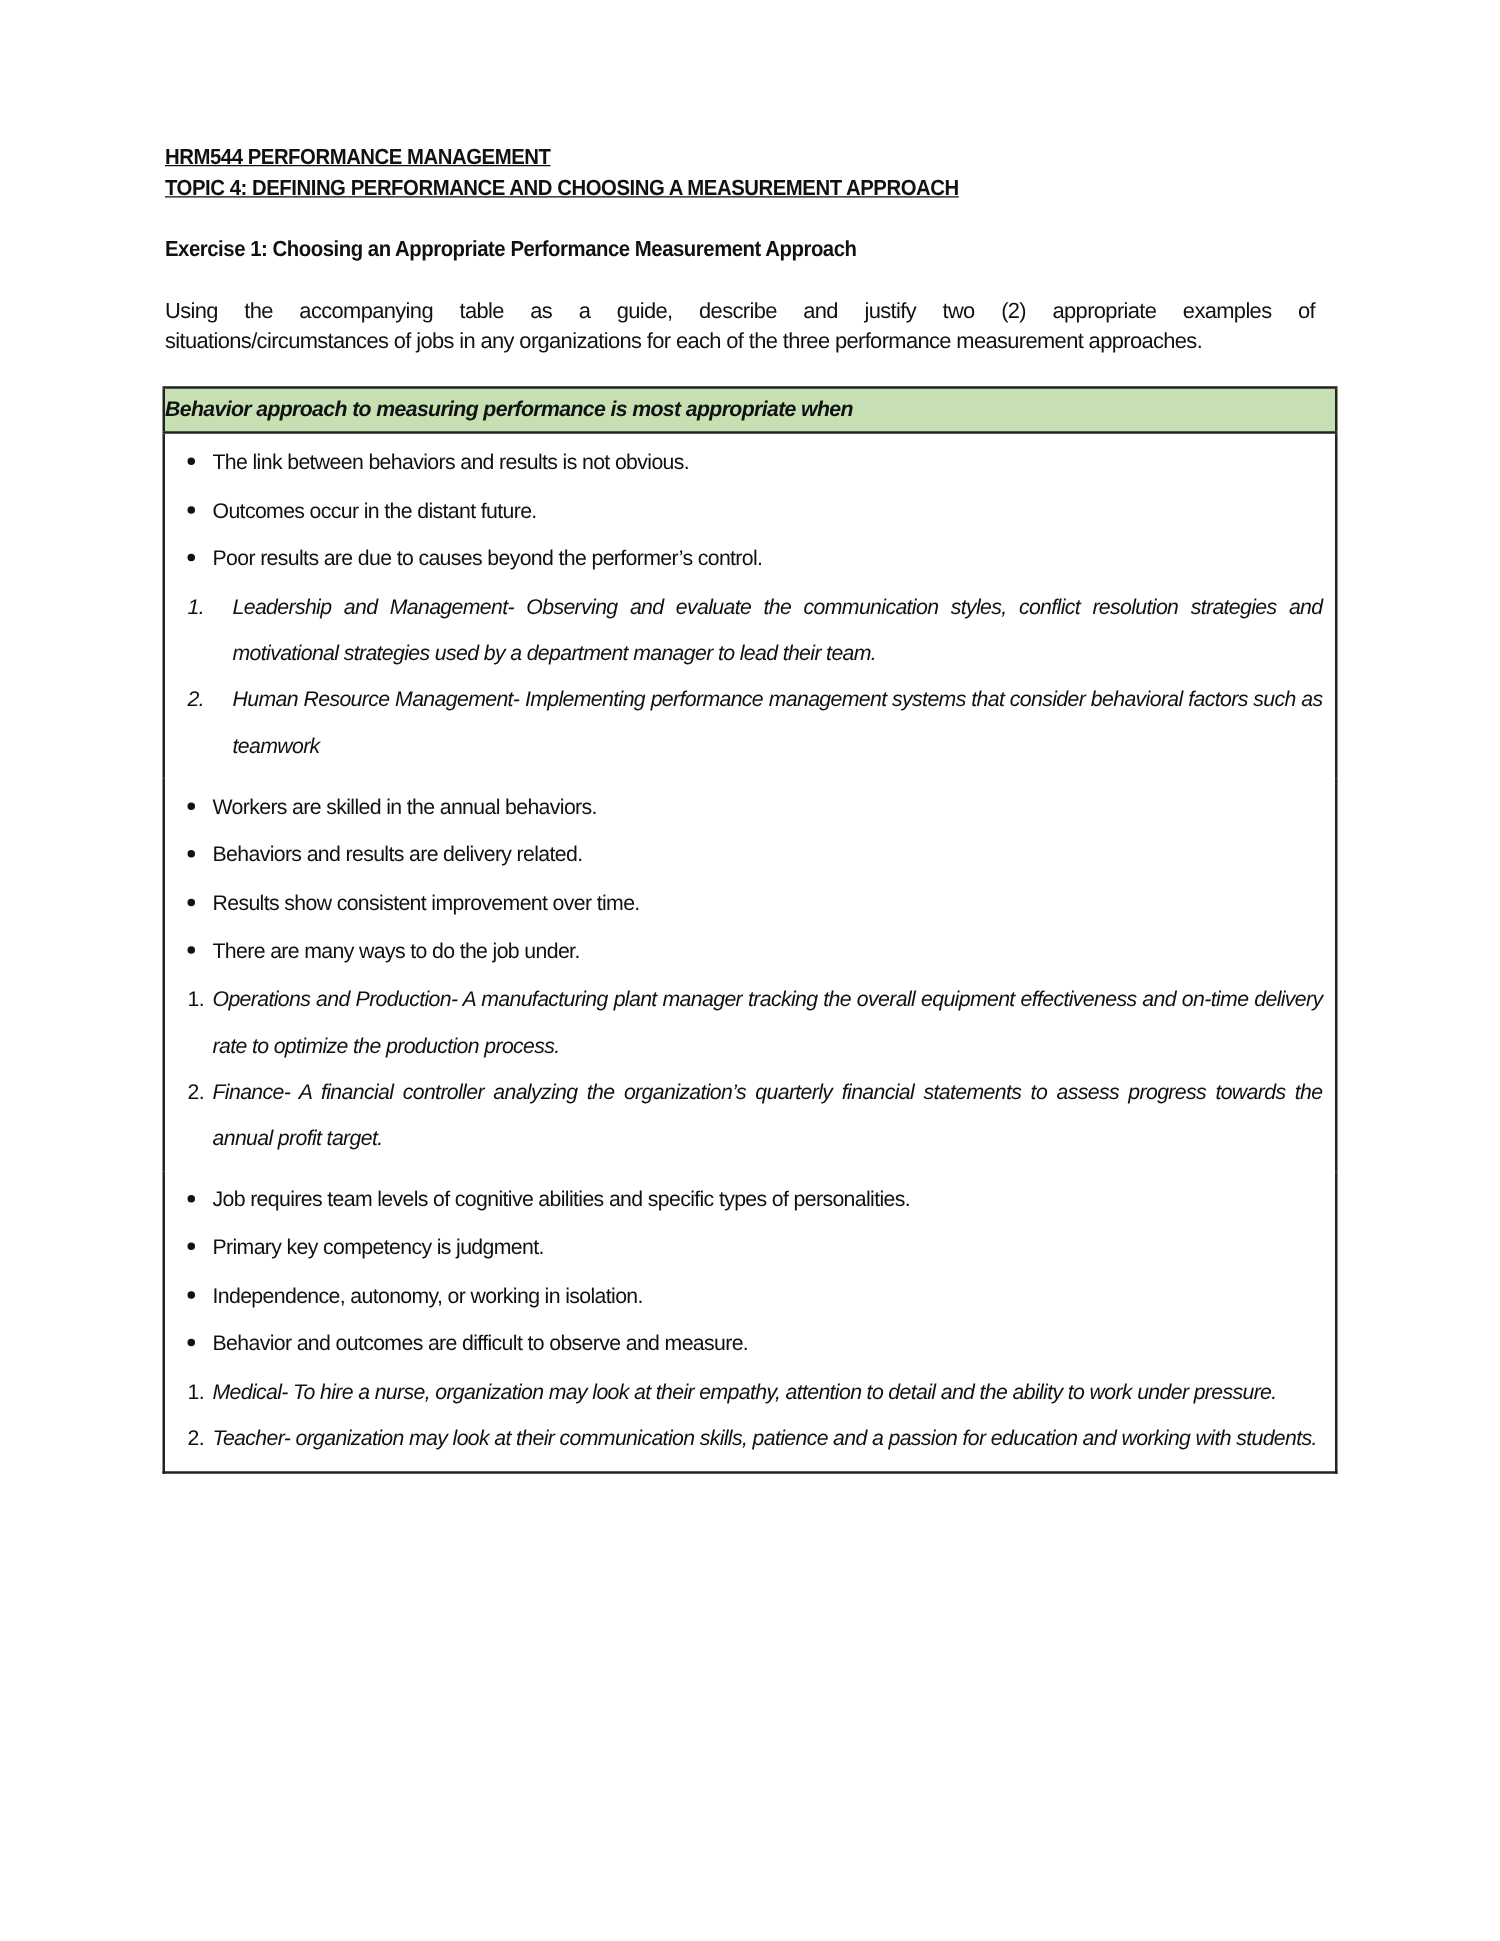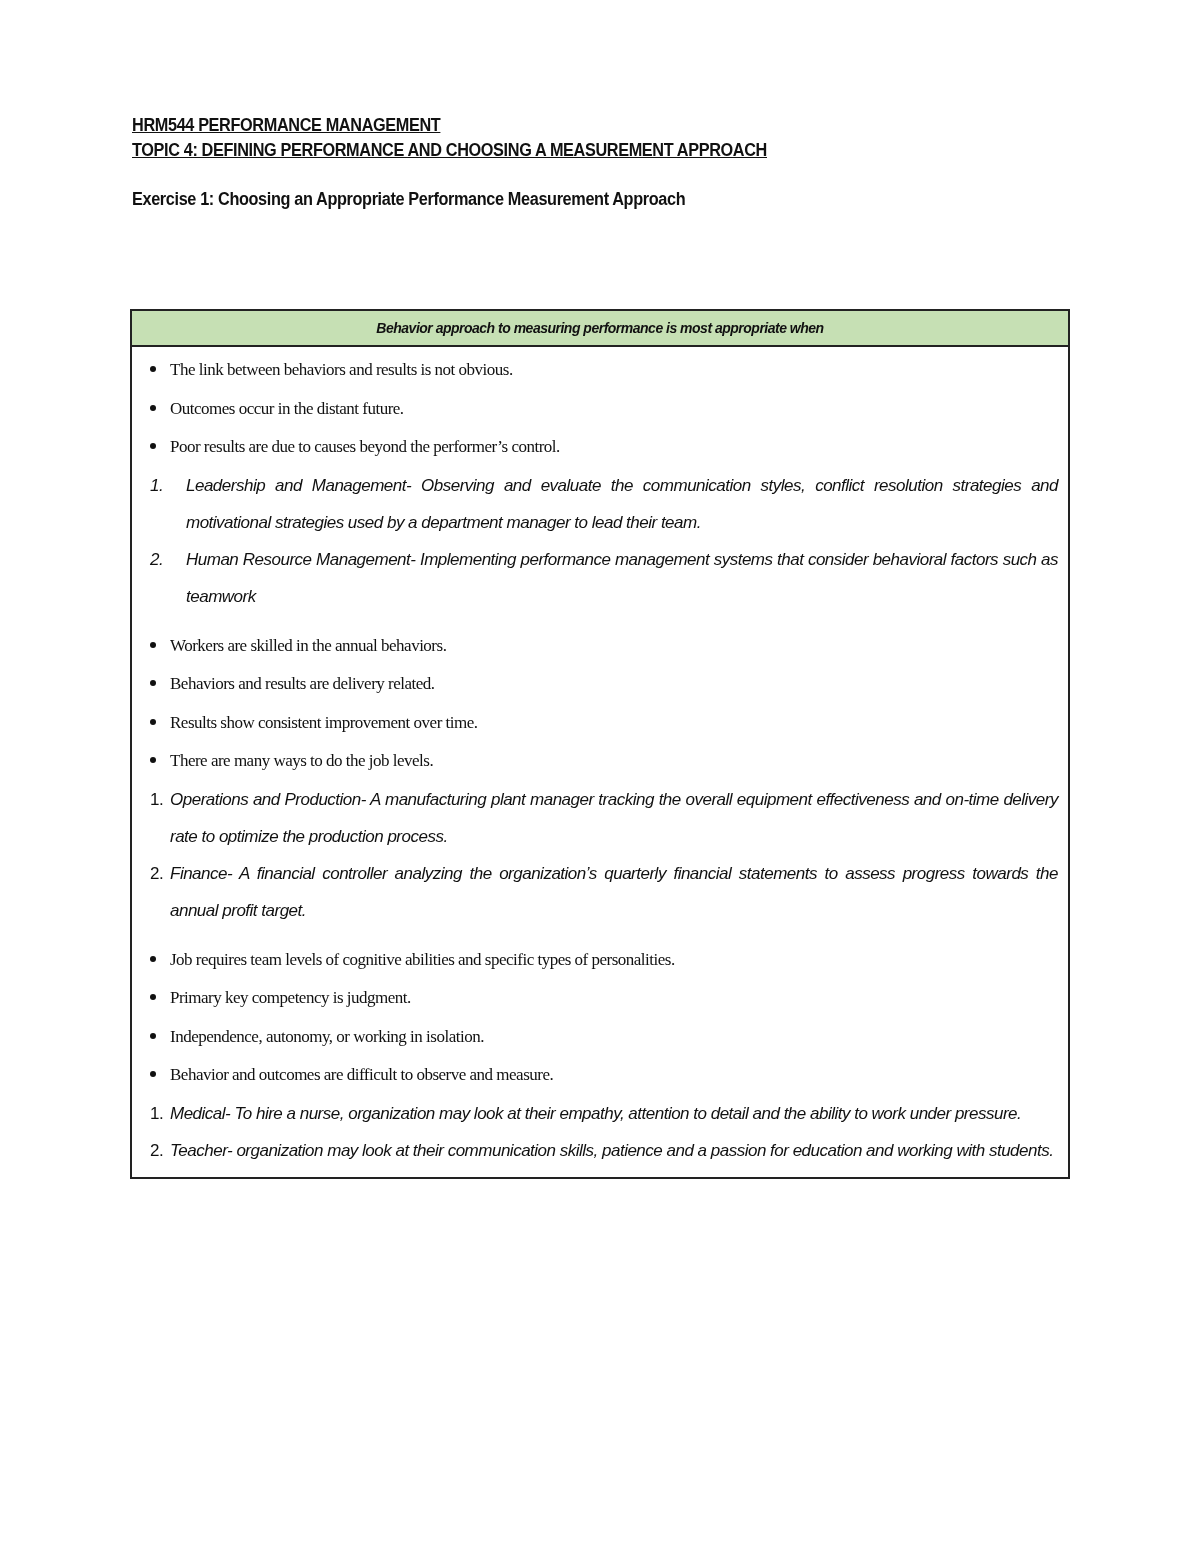--- a/index.html
+++ b/index.html
@@ -3,38 +3,42 @@
 <meta charset="utf-8">
 <style>
   html, body { margin: 0; padding: 0; background: #ffffff; }
   body { width: 1200px; height: 1553px; position: relative; font-family: "Liberation Sans", sans-serif; color: #111; }
   .page { position: absolute; left: 132px; top: 113px; width: 920px; }
   .title { font-weight: bold; font-size: 17.5px; text-decoration: underline; line-height: 25px; letter-spacing: -0.4px; transform: scaleX(0.93); transform-origin: left; white-space: nowrap; }
   .exercise { font-weight: bold; font-size: 17.5px; margin-top: 24px; line-height: 25px; letter-spacing: -0.4px; transform: scaleX(0.93); transform-origin: left; white-space: nowrap; }
   .intro { font-size: 17.5px; line-height: 24px; margin-top: 24px; text-align: justify; text-align-last: left; letter-spacing: -0.5px; width: 920px; }
   .intro .l1 { display: block; text-align: justify; text-align-last: justify; }
   table.approach { position: absolute; left: 130px; top: 309px; width: 940px; border-collapse: collapse; border: 2px solid #222; }
-  .hdr td { background: #c6e0b4; border-top: 2px solid #222; border-bottom: 2px solid #222; text-align: center; font-weight: bold; font-style: italic; font-size: 14px; height: 34px; padding: 0; letter-spacing: -0.5px; }
+  .hdr td { background: #c6e0b4; border-top: 2px solid #222; border-bottom: 2px solid #222; font-weight: bold; font-style: italic; font-size: 17px; height: 34px; padding: 0; letter-spacing: -0.5px; }
   .body td { padding: 4px 10px 8px 16px; vertical-align: top; }
-  ul.crit { list-style: none; margin: 0; padding: 0; font-family: Liberation Serif, serif; }
+  ul.crit { list-style: none; margin: 0; padding: 0; }
   ul.crit li { position: relative; padding-left: 22px; font-size: 17px; line-height: 38.5px; letter-spacing: -0.5px; }
   ul.crit li .dot { position: absolute; left: 2px; top: 15px; width: 6px; height: 6px; border-radius: 50%; background: #111; }
   ol.ex { list-style: none; margin: 0; padding: 0; }
   ol.ex li { position: relative; padding-left: 38px; font-size: 17px; font-style: italic; line-height: 37px; text-align: justify; letter-spacing: -0.5px; }
   ol.ex.tight li { padding-left: 22px; }
   ol.ex li .num { position: absolute; left: 2px; top: 0; font-style: italic; }
   ol.ex.tight li .num { font-style: normal; }
 </style>
 </head>
 <body>
 
 <div class="page">
   <div class="title">HRM544 PERFORMANCE MANAGEMENT</div>
   <div class="title">TOPIC 4: DEFINING PERFORMANCE AND CHOOSING A MEASUREMENT APPROACH</div>
   <div class="exercise">Exercise 1: Choosing an Appropriate Performance Measurement Approach</div>
+  <div class="intro">
+    <span class="l1">Using the accompanying table as a guide, describe and justify two (2) appropriate examples of</span>
+    <span>situations/circumstances of jobs in any organizations for each of the three performance measurement approaches.</span>
+  </div>
 </div>
 
 <table class="approach">
 
   <tbody>
       <tr class="hdr">
     <td>Behavior approach to measuring performance is most appropriate when</td>
   </tr>
   <tr class="body">
     <td>
@@ -49,21 +53,21 @@
       </ol>
     </td>
   </tr>
 
   <tr class="body">
     <td>
       <ul class="crit">
         <li><span class="dot"></span><span>Workers are skilled in the annual behaviors.</span></li>
         <li><span class="dot"></span><span>Behaviors and results are delivery related.</span></li>
         <li><span class="dot"></span><span>Results show consistent improvement over time.</span></li>
-        <li><span class="dot"></span><span>There are many ways to do the job levels.</span></li>
+        <li><span class="dot"></span><span>There are many ways to do the job under.</span></li>
       </ul>
       <ol class="ex tight">
         <li><span class="num">1.</span><span>Operations and Production- A manufacturing plant manager tracking the overall equipment effectiveness and on-time delivery rate to optimize the production process.</span></li>
         <li><span class="num">2.</span><span>Finance- A financial controller analyzing the organization’s quarterly financial statements to assess progress towards the annual profit target.</span></li>
       </ol>
     </td>
   </tr>
 
   <tr class="body">
     <td>

